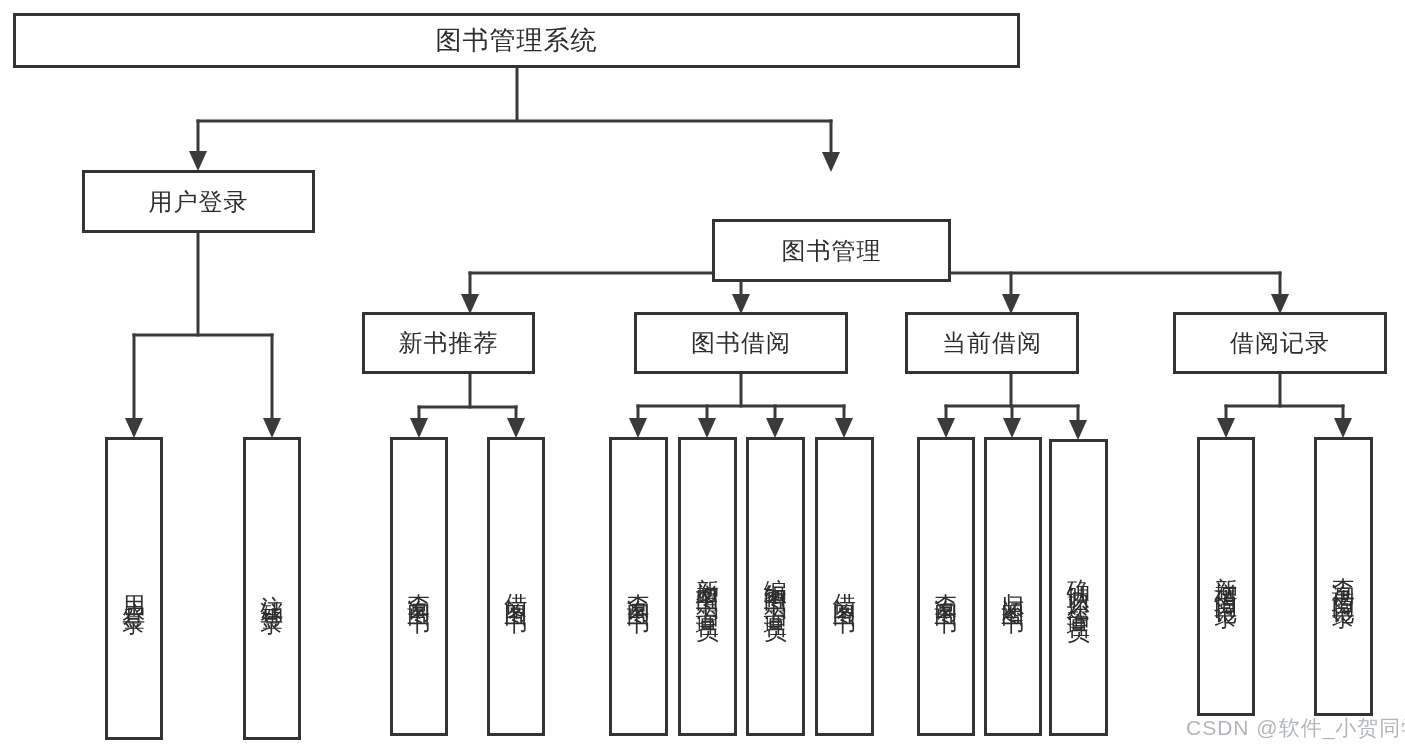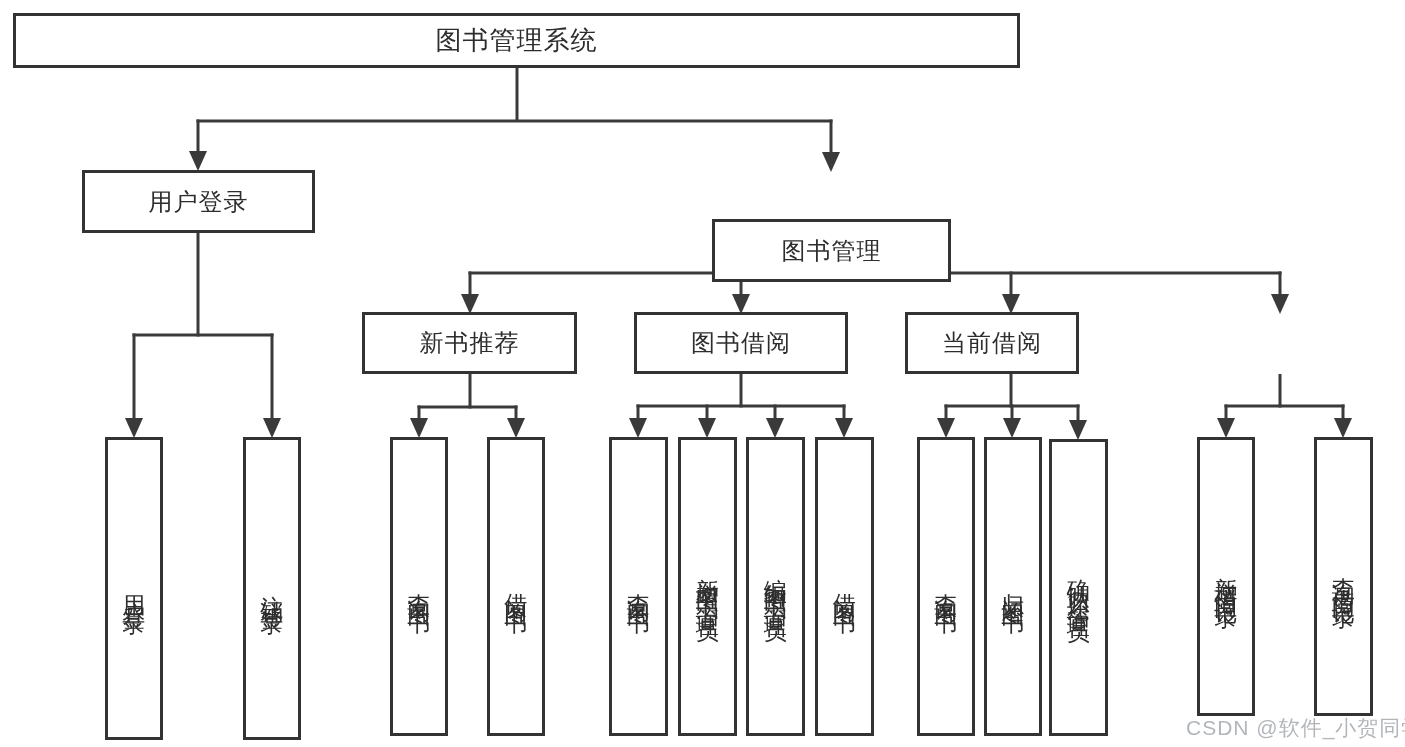--- a/index.html
+++ b/index.html
@@ -137,29 +137,32 @@
     <span>图书管理系统</span>
   </div>
 
   <div class="node hbox" style="left:82px;top:170px;width:233px;height:63px;">
     <span>用户登录</span>
   </div>
   <div class="node hbox" style="left:712px;top:171px;width:239px;height:63px;margin-top:48px;">
     <span>图书管理</span>
   </div>
 
-  <div class="node hbox" style="left:362px;top:312px;width:215px;height:62px;">
+  <div class="node hbox" style="left:362px;top:312px;width:173px;height:62px;">
     <span>新书推荐</span>
   </div>
   <div class="node hbox" style="left:634px;top:312px;width:214px;height:62px;justify-content:center;">
     <span>图书借阅</span>
   </div>
   <div class="node hbox" style="left:905px;top:312px;width:174px;height:62px;">
     <span>当前借阅</span>
   </div>
+  <div class="node hbox" style="left:1173px;top:312px;width:214px;height:62px;">
+    <span>借阅记录</span>
+  </div>
 
   <div class="node vbox" style="left:105px;top:437px;width:58px;height:303px;">
     <span>用户登录</span>
   </div>
   <div class="node vbox" style="left:243px;top:437px;width:58px;height:303px;">
     <span>注销登录</span>
   </div>
 
   <div class="node vbox" style="left:390px;top:437px;width:58px;height:299px;">
     <span>查询图书</span>

